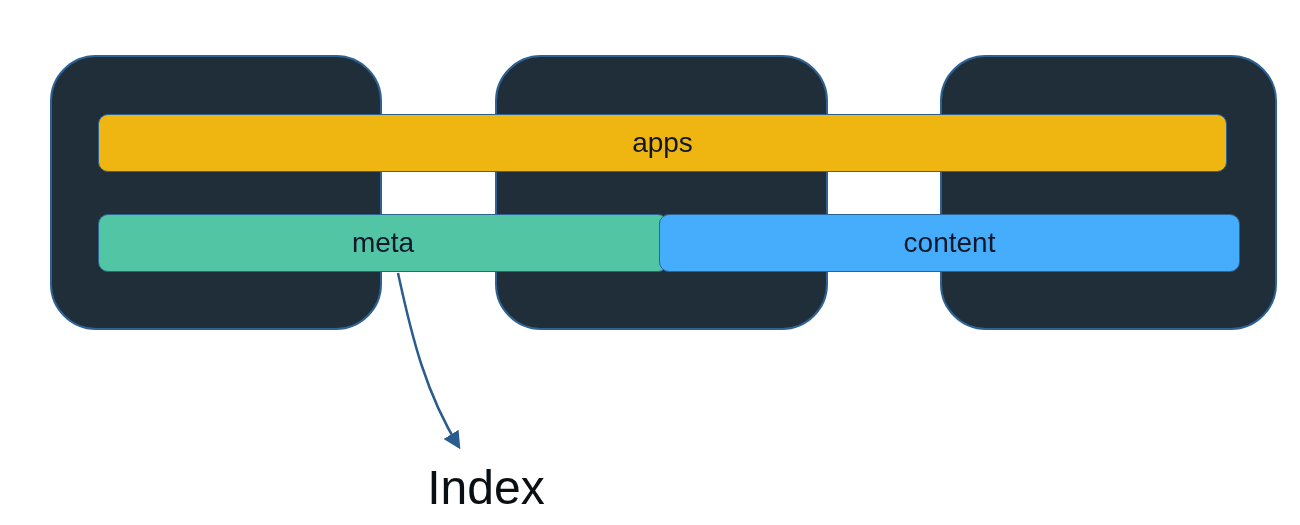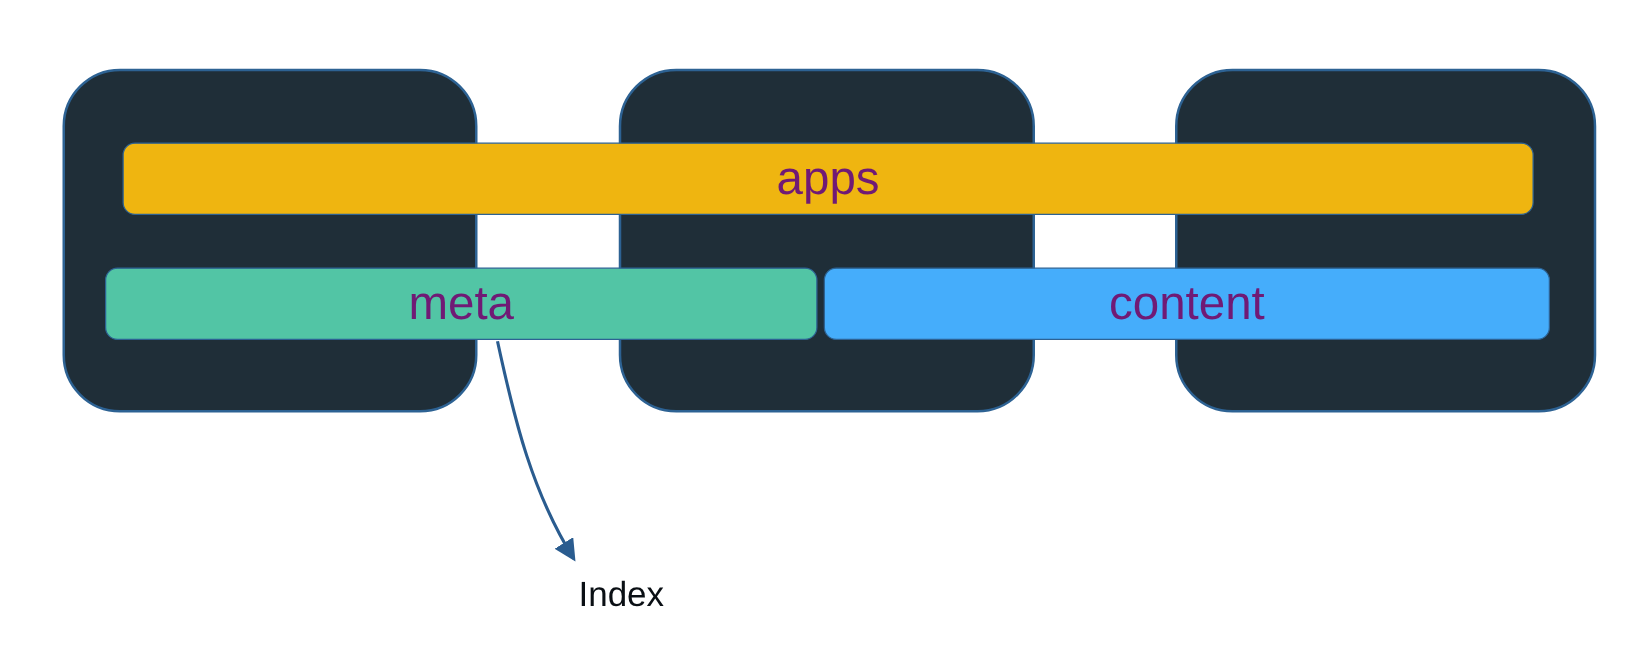--- a/index.html
+++ b/index.html
@@ -33,44 +33,44 @@
     height: 58px;
     border-radius: 10px;
     border: 1.5px solid #2d6293;
     box-sizing: border-box;
     display: flex;
     align-items: center;
     justify-content: center;
     z-index: 2;
   }
   .bar span {
-    font-size: 38px;
-    color: #701a75;
+    font-size: 28px;
+    color: #0f172a;
     line-height: 1;
     white-space: nowrap;
   }
   .bar.apps    { left: 98px;  top: 114px; width: 1129px; background: #efb510; }
-  .bar.meta    { left: 84px;  top: 214px; width: 570px;  background: #52c5a5; }
+  .bar.meta    { left: 98px;  top: 214px; width: 570px;  background: #52c5a5; }
   .bar.content { left: 646px; top: 214px; width: 581px;  background: #45adfb; margin-left: 13px; }
 
   .edge-layer {
     position: absolute;
     left: 0; top: 0;
     width: 1300px;
     height: 525px;
     z-index: 3;
     pointer-events: none;
   }
   .index-label {
     position: absolute;
-    left: 417px;
+    left: 406px;
     top: 460px;
     width: 160px;
     text-align: center;
-    font-size: 28px;
+    font-size: 48px;
     color: #0a0f14;
     z-index: 3;
     white-space: nowrap;
   }
 </style>
 </head>
 <body>
 
 <div class="canvas">
 

